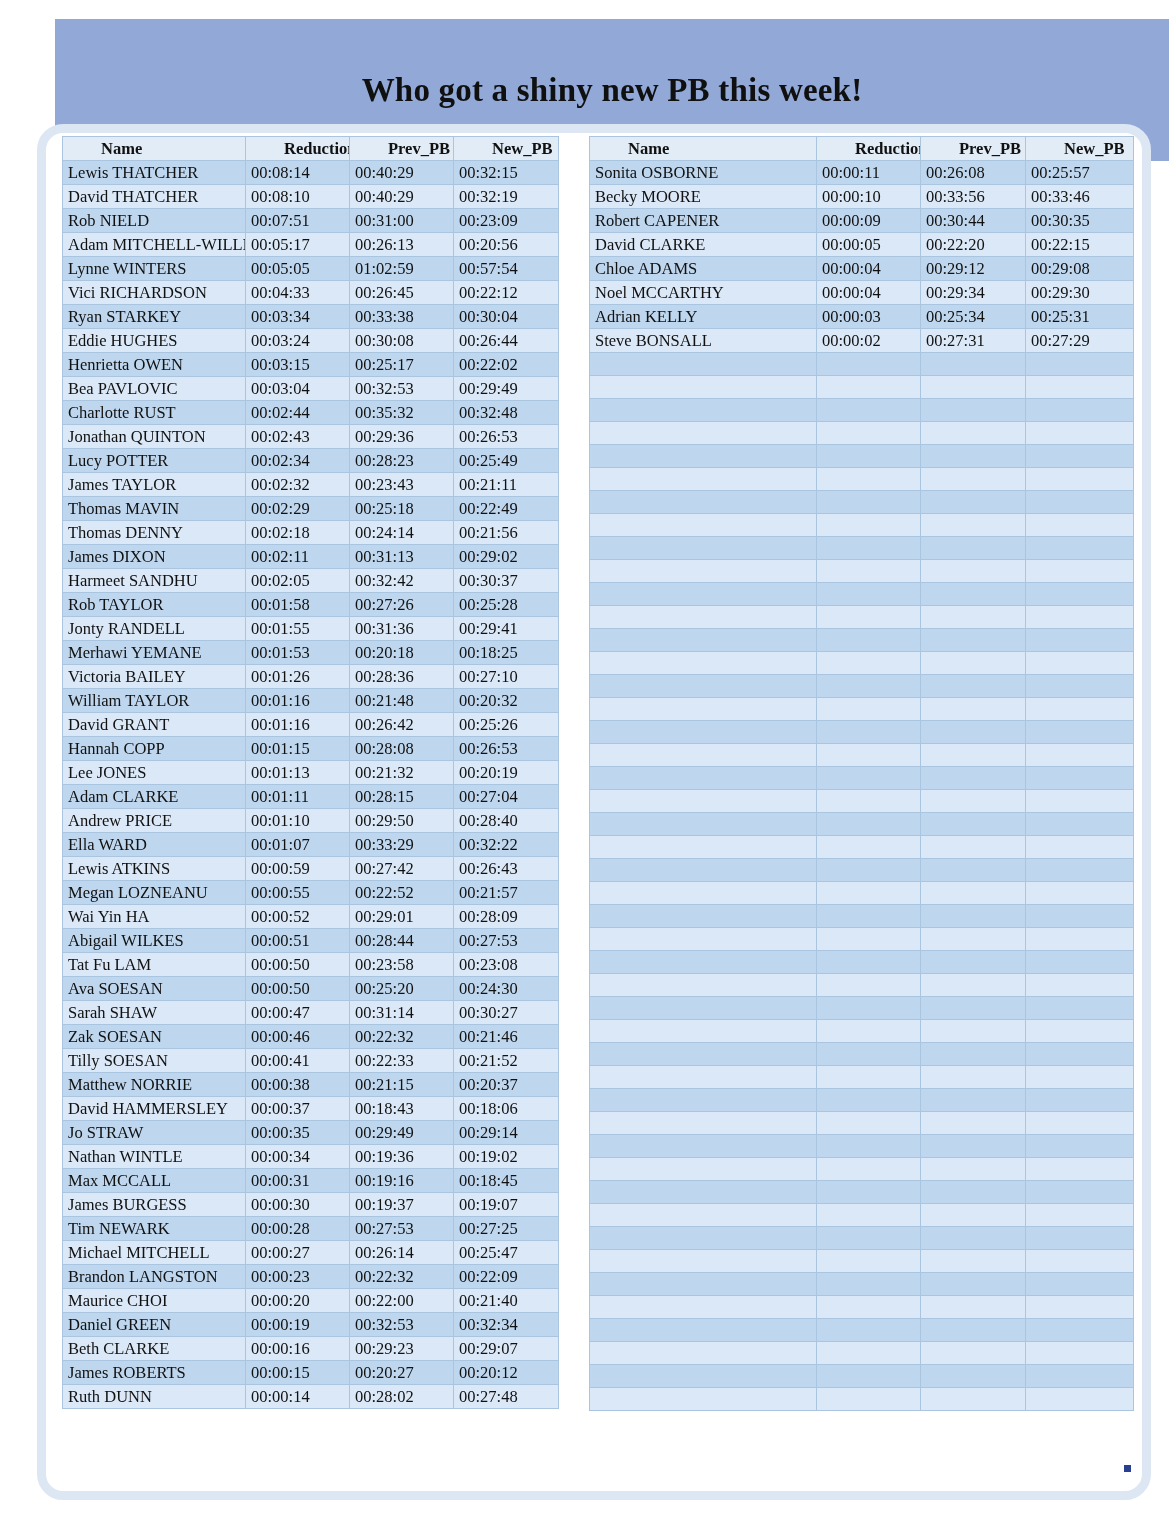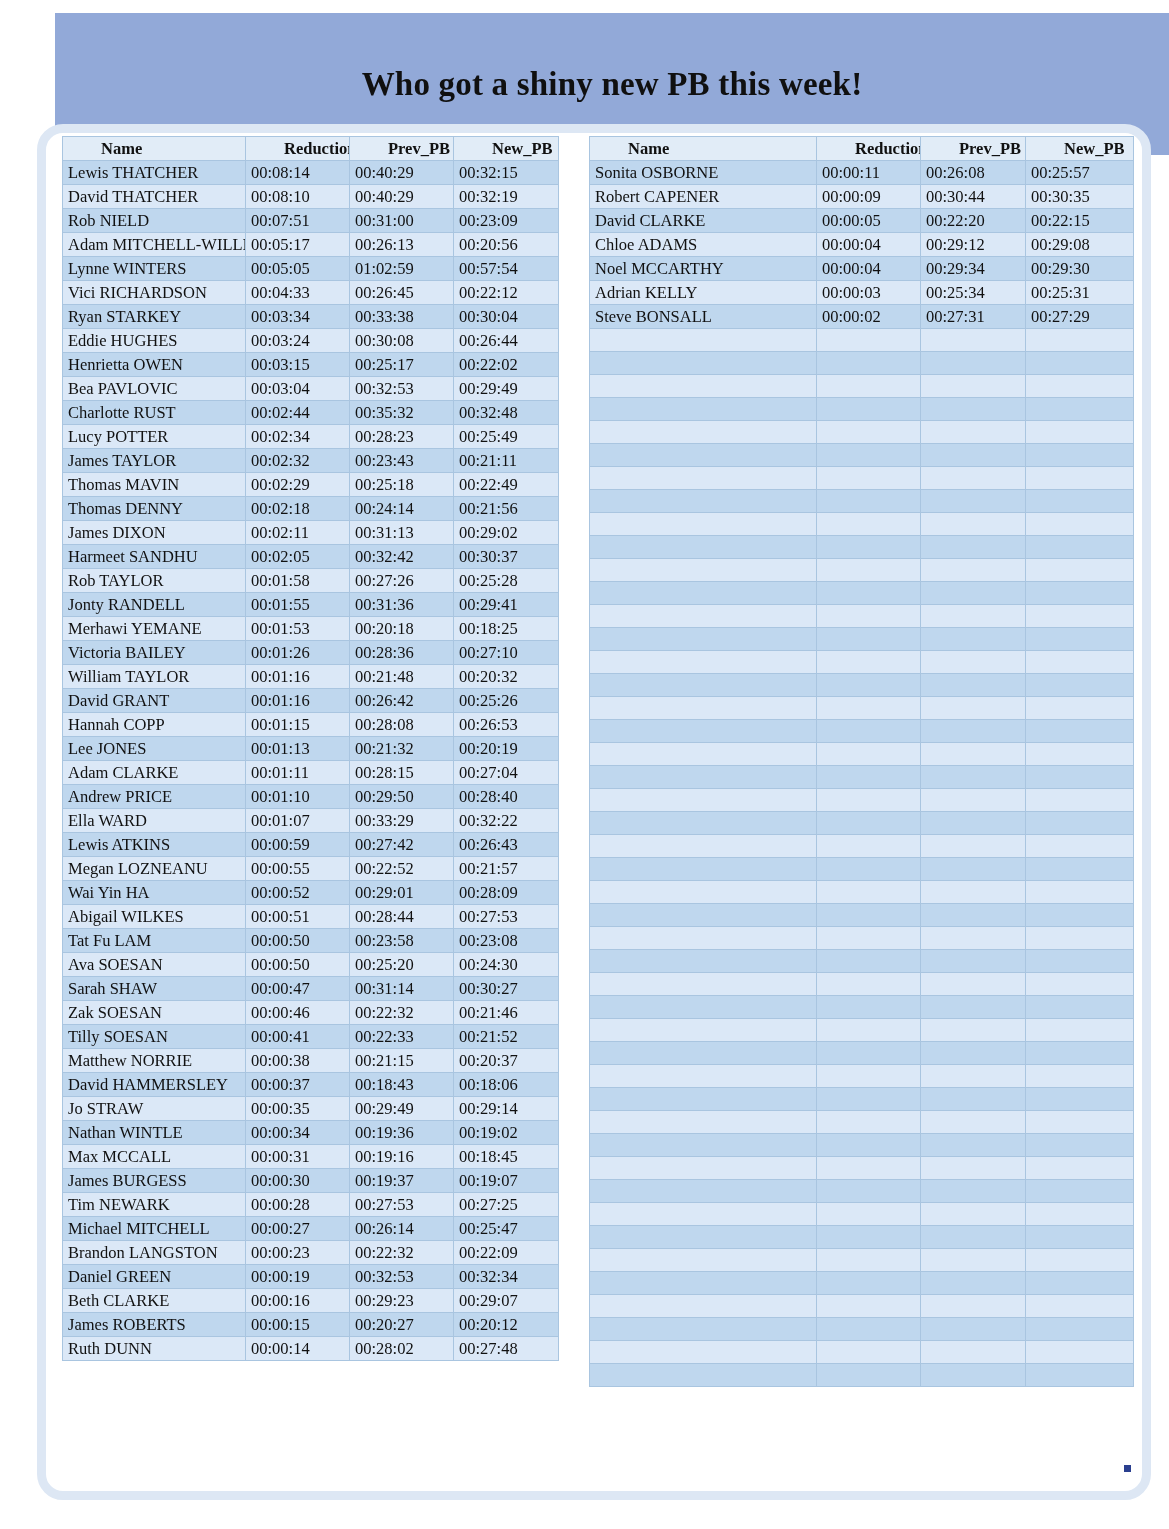--- a/index.html
+++ b/index.html
@@ -12,21 +12,21 @@
     height: 1529px;
     position: relative;
     font-family: "Liberation Serif", "DejaVu Serif", serif;
     overflow: hidden;
   }
 
   
   #title-banner {
     position: absolute;
     left: 55px;
-    top: 13px;
+    top: 19px;
     width: 1114px;
     height: 142px;
     background: #92a9d8;
     display: flex;
     align-items: center;
     justify-content: center;
   }
   #title-text {
     font-family: "Liberation Serif", "DejaVu Serif", serif;
     font-size: 33px;
@@ -178,20 +178,26 @@
         <td>00:32:53</td>
         <td>00:29:49</td>
       </tr>
       <tr>
         <td>Charlotte RUST</td>
         <td>00:02:44</td>
         <td>00:35:32</td>
         <td>00:32:48</td>
       </tr>
       <tr>
+        <td>Jonathan QUINTON</td>
+        <td>00:02:43</td>
+        <td>00:29:36</td>
+        <td>00:26:53</td>
+      </tr>
+      <tr>
         <td>Lucy POTTER</td>
         <td>00:02:34</td>
         <td>00:28:23</td>
         <td>00:25:49</td>
       </tr>
       <tr>
         <td>James TAYLOR</td>
         <td>00:02:32</td>
         <td>00:23:43</td>
         <td>00:21:11</td>
@@ -386,20 +392,26 @@
         <td>Michael MITCHELL</td>
         <td>00:00:27</td>
         <td>00:26:14</td>
         <td>00:25:47</td>
       </tr>
       <tr>
         <td>Brandon LANGSTON</td>
         <td>00:00:23</td>
         <td>00:22:32</td>
         <td>00:22:09</td>
+      </tr>
+      <tr>
+        <td>Maurice CHOI</td>
+        <td>00:00:20</td>
+        <td>00:22:00</td>
+        <td>00:21:40</td>
       </tr>
       <tr>
         <td>Daniel GREEN</td>
         <td>00:00:19</td>
         <td>00:32:53</td>
         <td>00:32:34</td>
       </tr>
       <tr>
         <td>Beth CLARKE</td>
         <td>00:00:16</td>
@@ -437,20 +449,26 @@
     </tr>
   </thead>
   <tbody id="tbody-right">
       <tr>
         <td>Sonita OSBORNE</td>
         <td>00:00:11</td>
         <td>00:26:08</td>
         <td>00:25:57</td>
       </tr>
       <tr>
+        <td>Becky MOORE</td>
+        <td>00:00:10</td>
+        <td>00:33:56</td>
+        <td>00:33:46</td>
+      </tr>
+      <tr>
         <td>Robert CAPENER</td>
         <td>00:00:09</td>
         <td>00:30:44</td>
         <td>00:30:35</td>
       </tr>
       <tr>
         <td>David CLARKE</td>
         <td>00:00:05</td>
         <td>00:22:20</td>
         <td>00:22:15</td>

